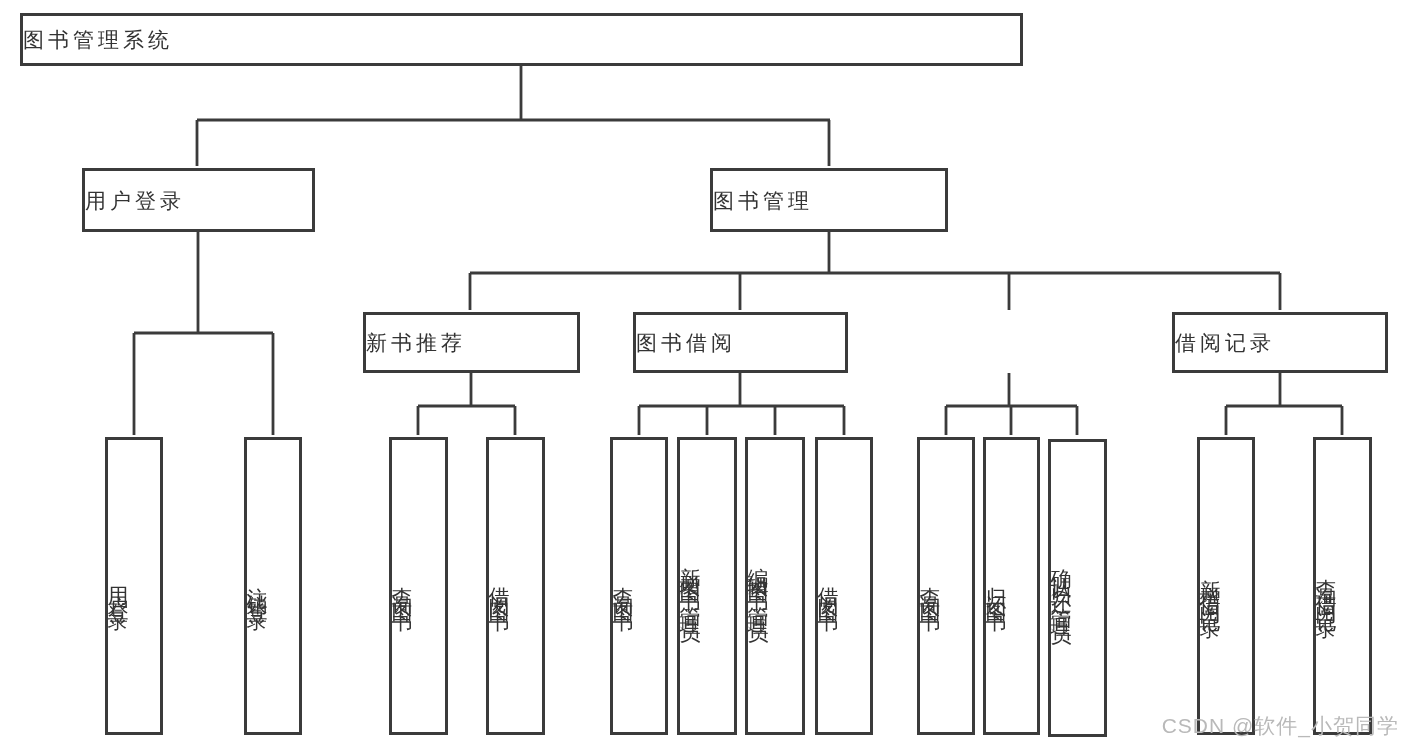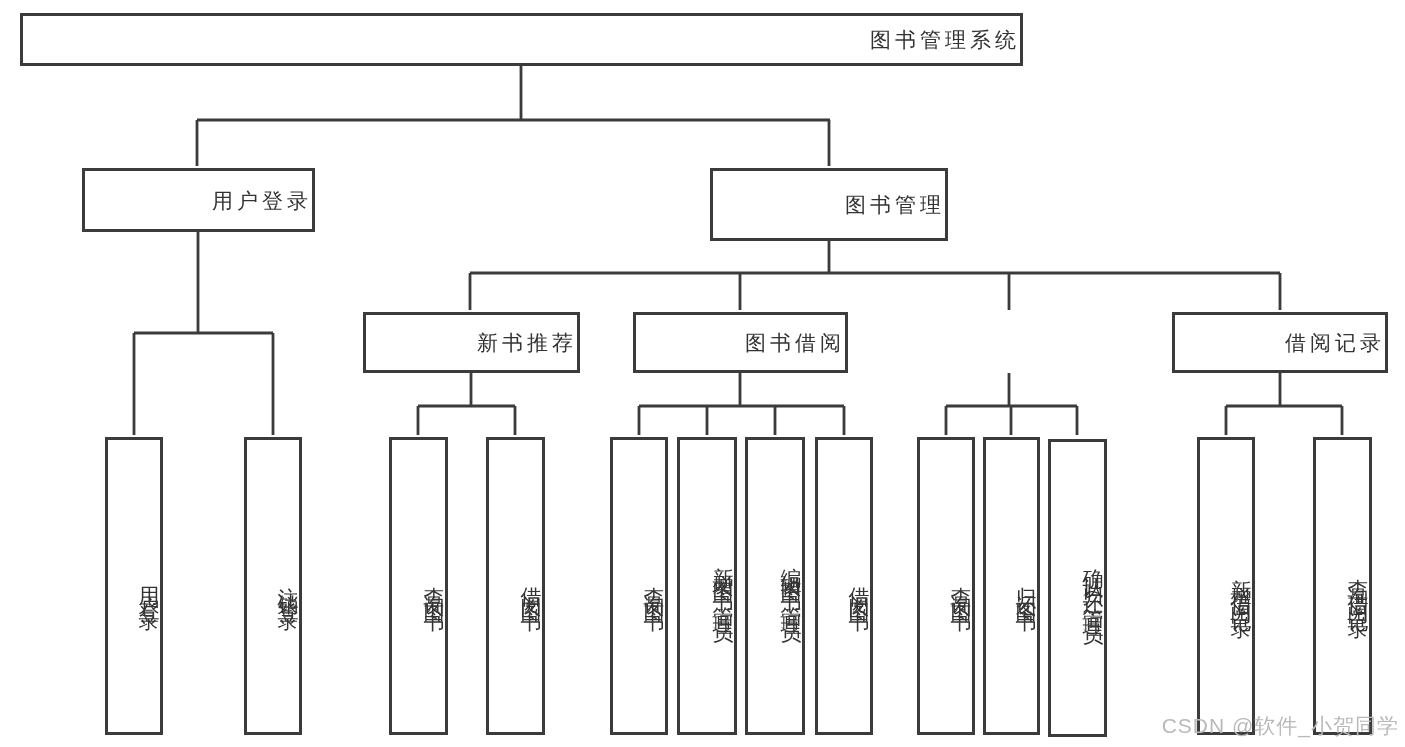--- a/index.html
+++ b/index.html
@@ -26,21 +26,21 @@
     stroke: var(--line-color, #3b3b3b);
     stroke-width: 2.8;
     fill: none;
   }
   .node {
     position: absolute;
     border: 3px solid var(--line-color, #3b3b3b);
     background: #ffffff;
     display: flex;
     align-items: center;
-    justify-content: flex-end;
+    justify-content: flex-start;
     box-sizing: border-box;
   }
   .hlabel {
     color: var(--text-color, #333333);
     font-size: 21px;
     letter-spacing: 4px;
     line-height: 1;
     white-space: nowrap;
   }
   .vlabel {
@@ -111,21 +111,21 @@
     <path d="M1342 406 V435" marker-end="url(#arrowhead)" stroke="#3b3b3b"></path>
   </svg>
 
   <div class="node" style="left:20px;top:13px;width:1003px;height:53px">
     <span class="hlabel">图书管理系统</span>
   </div>
 
   <div class="node" style="left:82px;top:168px;width:233px;height:64px">
     <span class="hlabel">用户登录</span>
   </div>
-  <div class="node" style="left:710px;top:168px;width:238px;height:73px">
+  <div class="node" style="left:710px;top:168px;width:238px;height:64px">
     <span class="hlabel">图书管理</span>
   </div>
 
   <div class="node" style="left:633px;top:312px;width:215px;height:61px">
     <span class="hlabel">图书借阅</span>
   </div>
   <div class="node" style="left:363px;top:312px;width:217px;height:61px">
     <span class="hlabel">新书推荐</span>
   </div>
   <div class="node" style="left:1172px;top:312px;width:216px;height:61px">

